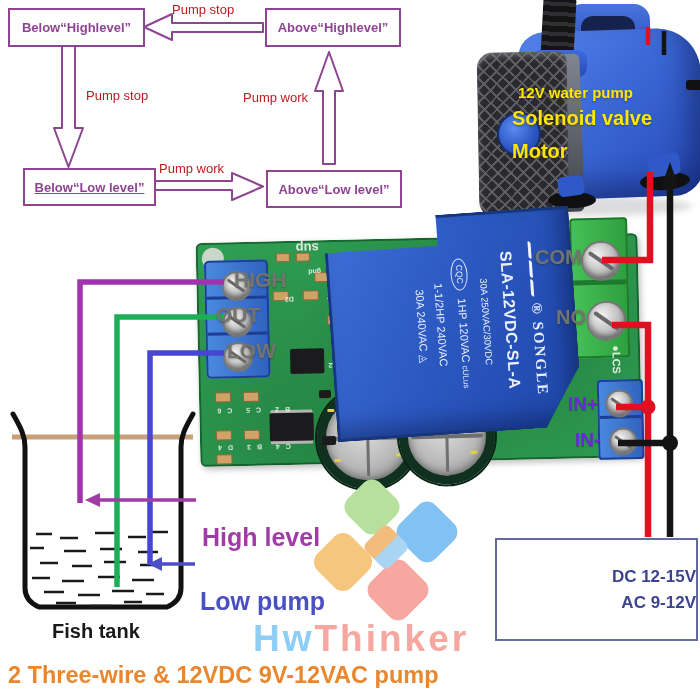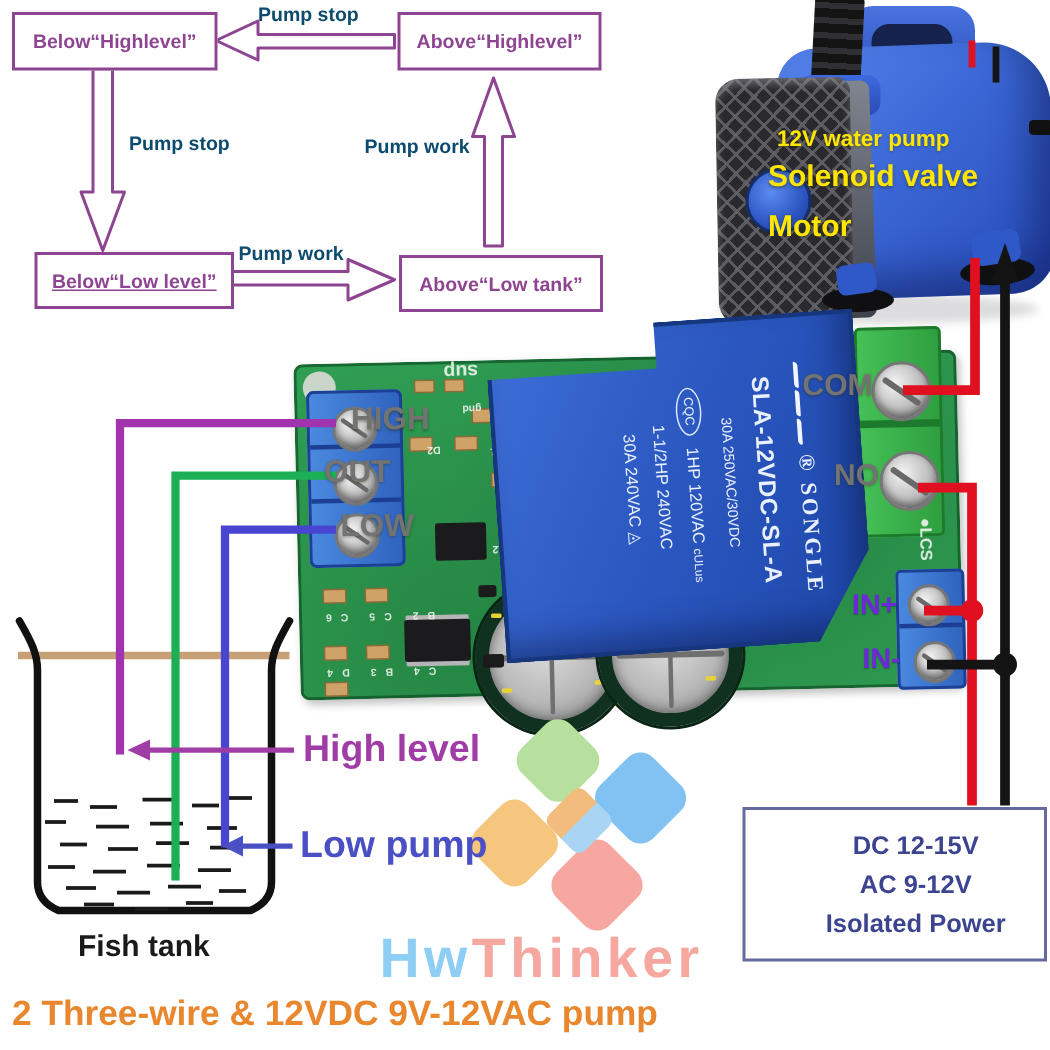--- a/index.html
+++ b/index.html
@@ -3,21 +3,21 @@
 <meta charset="utf-8">
 <style>
   html,body{margin:0;padding:0;background:#fff;}
   #canvas{position:relative;width:700px;height:700px;background:#ffffff;overflow:hidden;
           font-family:"Liberation Sans",sans-serif;}
   .abs{position:absolute;}
   
   .fc-box{position:absolute;border:2px solid #8d4491;color:#8d4491;background:#fff;
           font-weight:bold;font-size:13px;display:flex;align-items:center;justify-content:center;
           z-index:6;white-space:nowrap;}
-  .fc-label{position:absolute;color:#0c4a6e;font-weight:bold;font-size:13px;z-index:6;white-space:nowrap;}
+  .fc-label{position:absolute;color:#b91c1c;font-weight:normal;font-size:13px;z-index:6;white-space:nowrap;}
   
   #pump{position:absolute;left:470px;top:0;width:230px;height:228px;z-index:1;}
   .pump-part{position:absolute;}
   .pump-label{position:absolute;color:#ffe600;font-weight:bold;z-index:4;
               text-shadow:0 1px 2px rgba(40,40,0,.45);white-space:nowrap;}
   
   #pcb{position:absolute;left:198px;top:238px;width:442px;height:224px;z-index:2;
        transform:rotate(-1.3deg);border-radius:6px;
        background:#2f9e53;
        background-image:radial-gradient(circle at 70% 35%,rgba(0,45,12,.28),transparent 60%),
@@ -49,46 +49,46 @@
   #relay-text div{white-space:nowrap;}
   .stripe{display:inline-block;width:17px;height:3px;background:#f0f4ff;border-radius:2px;
           transform:skewX(-30deg);margin:0 1px;}
   .cqc{display:inline-block;border:1.5px solid #dfe6ff;border-radius:50%;width:30px;height:15px;
        font-size:8.5px;line-height:15px;vertical-align:middle;margin-right:5px;}
   
   .term-label{position:absolute;font-weight:bold;z-index:6;color:#737373;
               text-shadow:0 1px 2px rgba(40,40,0,.4);white-space:nowrap;}
   .term-label.red{color:#6d28d9;text-shadow:0 1px 1px rgba(0,0,0,.3);}
   
-  .lvl-label{position:absolute;font-weight:bold;font-size:25px;z-index:6;white-space:nowrap;}
+  .lvl-label{position:absolute;font-weight:bold;font-size:25px;z-index:6;white-space:nowrap;margin-top:38px;}
   
   #power-box{position:absolute;left:495px;top:538px;width:203px;height:103px;background:#fff;
              border:2.5px solid #646a9e;z-index:3;box-sizing:border-box;
-             display:flex;flex-direction:column;justify-content:center;align-items:center;
+             display:flex;flex-direction:column;justify-content:center;align-items:flex-end;
              padding-left:28px;}
   #power-box div{color:#3c4490;font-weight:bold;font-size:17px;line-height:26px;white-space:nowrap;}
   
   #logo{position:absolute;left:310px;top:470px;width:230px;height:210px;z-index:2;}
   .logo-sq{position:absolute;border-radius:12px;transform:rotate(45deg);}
   #logo-text{position:absolute;left:253px;top:618px;z-index:2;font-weight:bold;font-size:37px;
              letter-spacing:3px;white-space:nowrap;}
   
   #title{position:absolute;left:8px;top:662px;font-size:23.5px;font-weight:bold;color:#e8872e;
          z-index:6;white-space:nowrap;}
   svg.overlay{position:absolute;left:0;top:0;z-index:5;pointer-events:none;}
 </style>
 </head>
 <body>
 
 <div id="canvas">
 
   <div class="fc-box" style="left:265px;top:8px;width:132px;height:35px;">Above“Highlevel”</div>
   <div class="fc-box" style="left:8px;top:8px;width:133px;height:35px;">Below“Highlevel”</div>
   <div class="fc-box" style="left:23px;top:168px;width:129px;height:34px;text-decoration:underline;">Below“Low level”</div>
-  <div class="fc-box" style="left:266px;top:170px;width:132px;height:34px;">Above“Low tank”</div>
+  <div class="fc-box" style="left:266px;top:170px;width:132px;height:34px;">Above“Low level”</div>
 
   <span class="fc-label" style="left:172px;top:2px;">Pump stop</span>
   <span class="fc-label" style="left:86px;top:88px;">Pump stop</span>
   <span class="fc-label" style="left:159px;top:161px;">Pump work</span>
   <span class="fc-label" style="left:243px;top:90px;">Pump work</span>
 
   <div id="pump">
     <div class="pump-part" style="left:8px;top:196px;width:214px;height:20px;background:#dcdcde;border-radius:50%;filter:blur(3px);"></div>
     <div class="pump-part" style="left:96px;top:4px;width:84px;height:52px;background:linear-gradient(#4a74e0,#2a4cb4);border-radius:16px;">
       <div style="position:absolute;left:15px;top:12px;width:54px;height:26px;background:#15224e;border-radius:12px;"></div>
@@ -284,21 +284,20 @@
   <span class="term-label red" style="left:568px;top:393px;font-size:19px;">IN+</span>
   <span class="term-label red" style="left:575px;top:429px;font-size:19px;">IN-</span>
 
   <span class="lvl-label" style="left:202px;top:485px;color:#a03ca6;">High level</span>
   <span class="lvl-label" style="left:200px;top:549px;color:#4a4fc4;">Low pump</span>
   <span class="abs" style="left:52px;top:620px;font-size:20px;font-weight:bold;color:#1a1a1a;z-index:6;">Fish tank</span>
 
   <div id="power-box">
     <div>DC 12-15V</div>
     <div>AC 9-12V</div>
-    <div>Isolated Power</div>
   </div>
 
   <div id="logo">
     <div class="logo-sq" style="left:39px;top:14px;width:46px;height:46px;background:#b7e09e;"></div>
     <div class="logo-sq" style="left:92px;top:37px;width:50px;height:50px;background:#82c2f2;"></div>
     <div class="logo-sq" style="left:9px;top:68px;width:48px;height:48px;background:#f6c67e;"></div>
     <div class="logo-sq" style="left:63px;top:95px;width:50px;height:50px;background:#f5a7a0;"></div>
     <div class="logo-sq" style="left:59px;top:60px;width:34px;height:34px;border-radius:6px;
                 background:linear-gradient(to right,#f2bd7c 50%,#a9d4f4 50%);"></div>
   </div>

